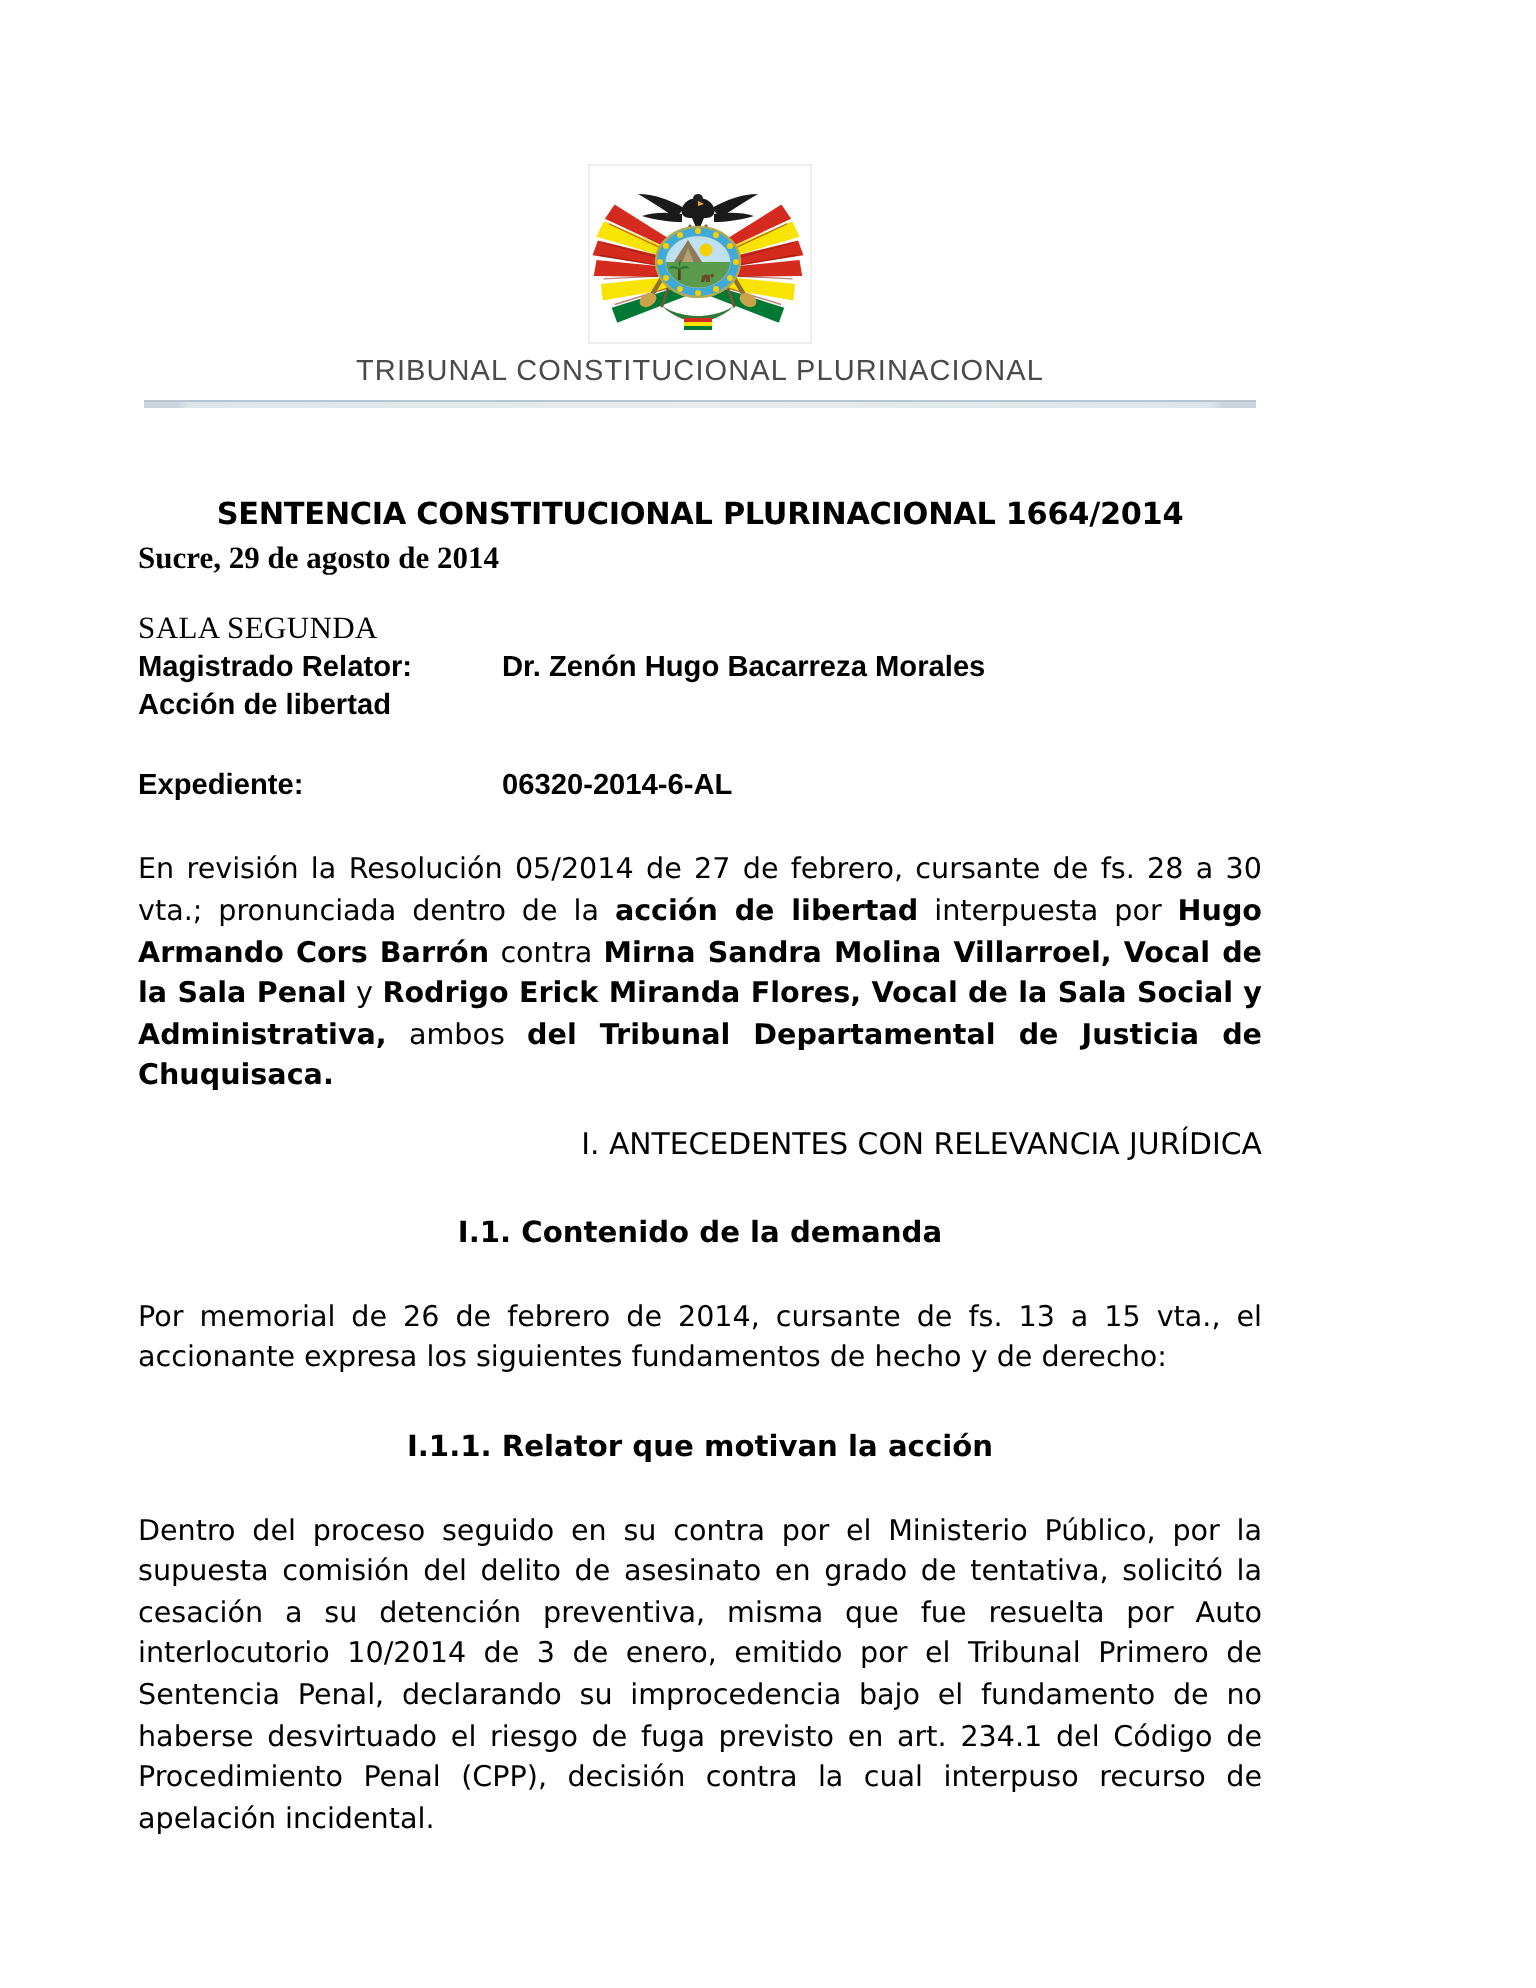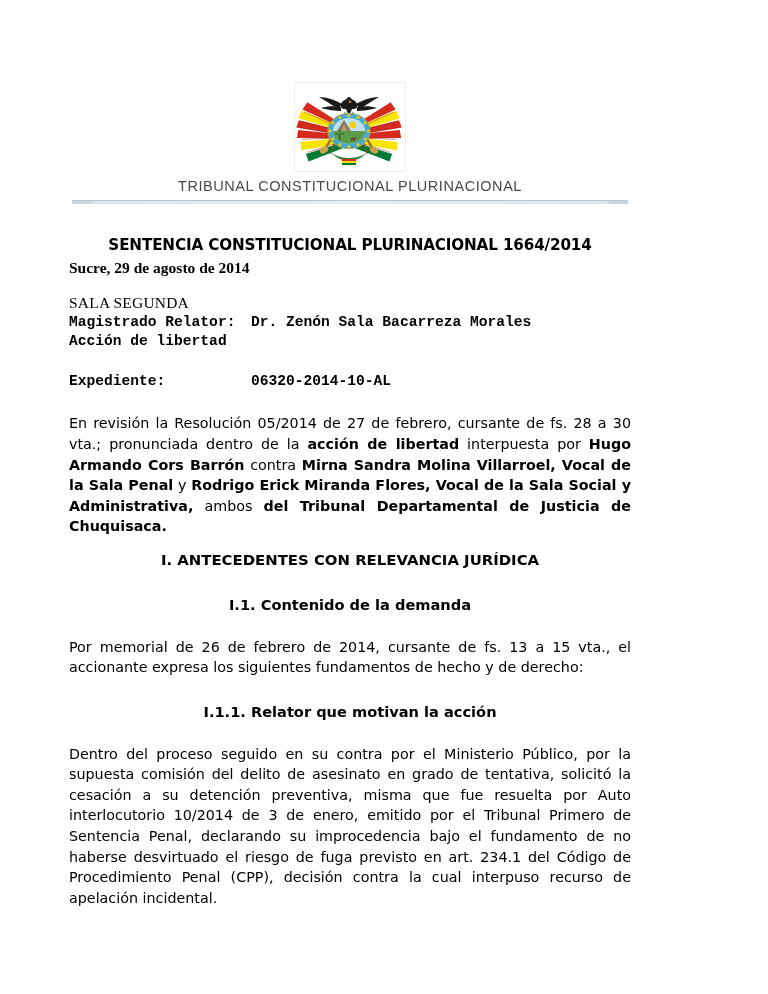--- a/index.html
+++ b/index.html
@@ -61,21 +61,21 @@
         #c9d4dc 0%, #c9d4dc 3%,
         #dde5ea 4%, #e6ecf0 50%, #dde5ea 96%,
         #c9d4dc 97%, #c9d4dc 100%);
     border-top: 1px solid #b9c6d0;
   }
 
   
   .doc {
     margin: 0 auto;
     width: 562px;
-    padding-top: 32px;
+    padding-top: 44px;
   }
 
   .doc-title {
     font-family: "DejaVu Sans", sans-serif;
     font-size: 15.2px;
     font-weight: 700;
     text-align: center;
     letter-spacing: -0.15px;
     line-height: 1.25;
   }
@@ -95,21 +95,21 @@
   }
   .meta-chamber {
     font-family: "Liberation Serif", serif;
     font-size: 15.5px;
     font-weight: 400;
     line-height: 1.18;
     letter-spacing: 0.2px;
   }
   .meta-row {
     display: flex;
-    font-family: Liberation Mono, monospace;
+    font-family: Liberation Sans, sans-serif;
     font-size: 14.6px;
     font-weight: 700;
     line-height: 1.32;
   }
   .meta-row .k { width: 182px; flex: 0 0 182px; }
   .meta-row .v { flex: 1 1 auto; }
   .meta-row.single .k { width: auto; flex: 0 1 auto; }
 
   .meta-gap { height: 21px; }
 
@@ -122,22 +122,22 @@
     line-height: 1.44;
     text-align: justify;
     text-justify: inter-word;
   }
   .para b { font-weight: 700; }
 
   .section-title {
     margin-top: 10px;
     font-family: "DejaVu Sans", sans-serif;
     font-size: 14.9px;
-    font-weight: 700;
-    text-align: center;
+    font-weight: 400;
+    text-align: right;
     line-height: 1.3;
   }
 
   .subsection-title {
     margin-top: 25px;
     font-family: "DejaVu Sans", sans-serif;
     font-size: 14.6px;
     font-weight: 700;
     text-align: center;
     line-height: 1.3;
@@ -289,32 +289,32 @@
     <div class="doc-title">SENTENCIA CONSTITUCIONAL PLURINACIONAL 1664/2014</div>
 
     <div class="doc-subtitle">Sucre, 29 de agosto de 2014</div>
 
     <div class="meta">
 
       <div class="meta-chamber">SALA SEGUNDA</div>
 
       <div class="meta-row">
         <span class="k">Magistrado Relator:</span>
-        <span class="v">Dr. Zenón Sala Bacarreza Morales</span>
+        <span class="v">Dr. Zenón Hugo Bacarreza Morales</span>
       </div>
 
       <div class="meta-row single">
         <span class="k">Acción de libertad</span>
       </div>
 
       <div class="meta-gap"></div>
 
       <div class="meta-row">
         <span class="k">Expediente:</span>
-        <span class="v">06320-2014-10-AL</span>
+        <span class="v">06320-2014-6-AL</span>
       </div>
 
     </div>
 
     <p class="para"><span>En revisión la Resolución 05/2014 de 27 de febrero, cursante de fs. 28 a 30 vta.; pronunciada dentro de la </span><b>acción de libertad</b><span> interpuesta por </span><b>Hugo Armando Cors Barrón</b><span> contra </span><b>Mirna Sandra Molina Villarroel, Vocal de la Sala Penal</b><span> y </span><b>Rodrigo Erick Miranda Flores, Vocal de la Sala Social y Administrativa,</b><span> ambos </span><b>del Tribunal Departamental de Justicia de Chuquisaca.</b></p>
 
     <div class="section-title">I. ANTECEDENTES CON RELEVANCIA JURÍDICA</div>
 
     <div class="subsection-title">I.1. Contenido de la demanda</div>
 

